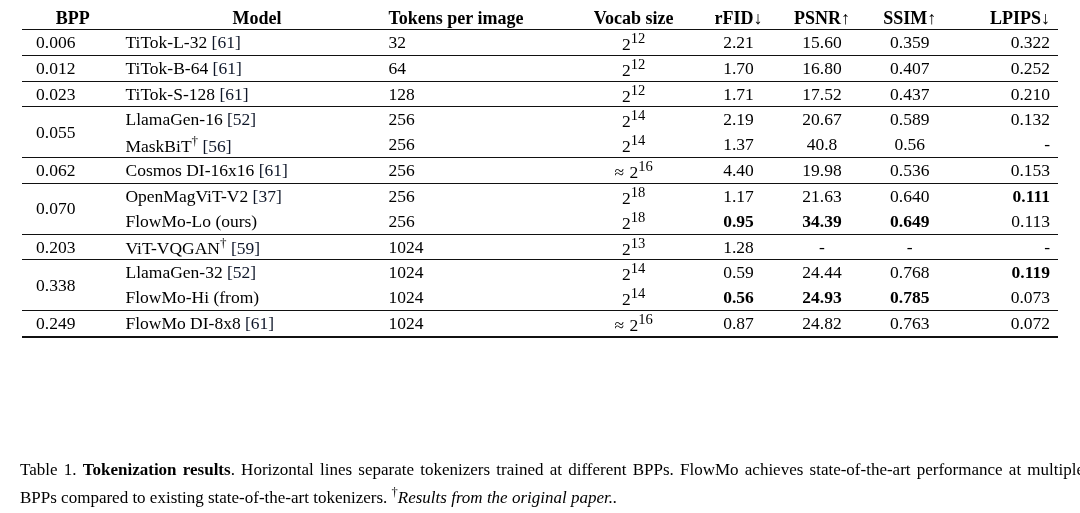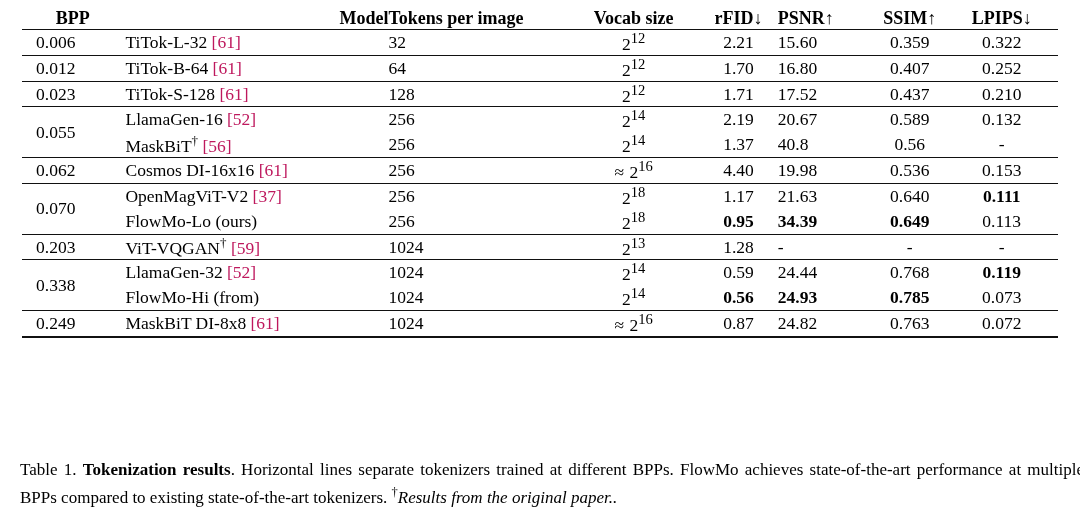--- a/index.html
+++ b/index.html
@@ -53,28 +53,28 @@
     padding-top: 5.5px;
     padding-bottom: 5.5px;
     font-size: 17.5px;
     white-space: nowrap;
   }
   .c-bpp      { width: 86px;  text-align: left; padding-left: 14px !important; }
   .c-model    { width: 300px; text-align: left;   padding-left: 16px !important; }
   .c-tokens   { width: 196px; text-align: left; }
   .c-vocab    { width: 150px; text-align: center; }
   .c-rfid     { width: 90px;  text-align: center; margin-top: 16px; }
-  .c-psnr     { width: 100px; text-align: left; }
+  .c-psnr     { width: 100px; text-align: center; }
   .c-ssim     { width: 100px; text-align: center; }
-  .c-lpips    { width: 110px; text-align: center; padding-right: 8px !important; }
-
-  th.c-model { text-align: right; }
+  .c-lpips    { width: 110px; text-align: right; padding-right: 8px !important; }
+
+  th.c-model { text-align: center; }
   th.c-bpp   { text-align: center; }
 
-  .cite { color: #be185d; }
+  .cite { color: #0f172a; }
   .bold { font-weight: bold; }
   .dag  { font-size: 13px; vertical-align: super; }
   .sup  { font-size: 12.5px; vertical-align: super; }
   .approx { letter-spacing: 0.5px; }
 
   .caption {
     position: absolute;
     left: 20px;
     top: 458px;
     width: 1064px;
@@ -209,21 +209,21 @@
             <td class="c-model"><span>FlowMo-Hi (from)</span></td>
             <td class="c-tokens">1024</td>
             <td class="c-vocab"><span>2</span><sup>14</sup></td>
             <td class="c-rfid bold">0.56</td>
             <td class="c-psnr bold">24.93</td>
             <td class="c-ssim bold">0.785</td>
             <td class="c-lpips">0.073</td>
           </tr>
           <tr class="rule-mid">
             <td class="c-bpp" rowspan="1">0.249</td>
-            <td class="c-model"><span>MaskBiT DI-8x8</span> <span class="cite">[61]</span></td>
+            <td class="c-model"><span>FlowMo DI-8x8</span> <span class="cite">[61]</span></td>
             <td class="c-tokens">1024</td>
             <td class="c-vocab"><span class="approx">≈ </span><span>2</span><sup>16</sup></td>
             <td class="c-rfid">0.87</td>
             <td class="c-psnr">24.82</td>
             <td class="c-ssim">0.763</td>
             <td class="c-lpips">0.072</td>
           </tr>
           <tr class="rule-bottom">
             <td style="height: 0px; padding: 0px;"></td>
             <td style="height: 0px; padding: 0px;"></td>

